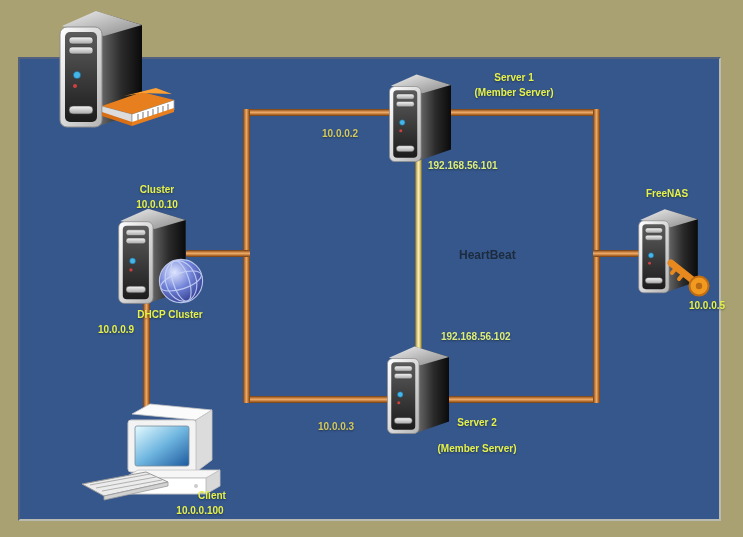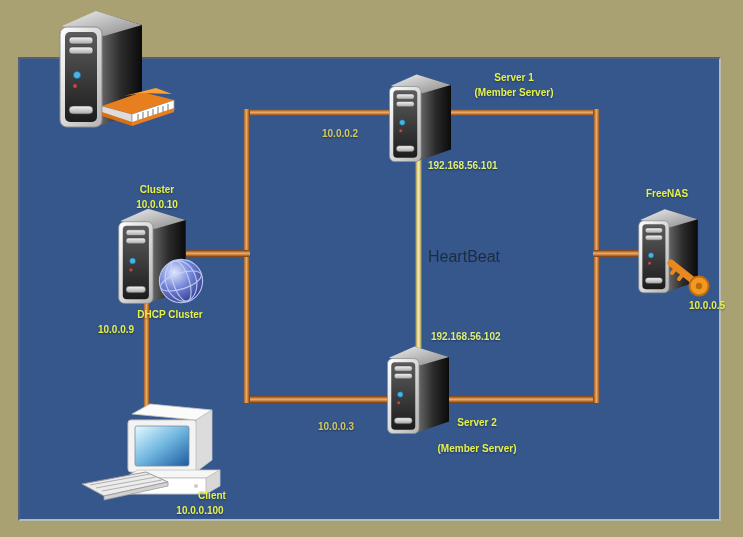--- a/index.html
+++ b/index.html
@@ -31,22 +31,22 @@
     position:absolute; z-index:3; font-weight:bold; font-size:10px;
     line-height:14px; text-align:center; white-space:nowrap;
     text-shadow:0 1px 2px rgba(0,0,0,0.4);
   }
   .center { transform:translateX(-50%); }
   .c-name { color: var(--label-yellow, #e6f24b); }
   .c-gold { color: var(--ip-gold, #d4c95e); }
   .c-pale { color: var(--ip-pale, #dcee7a); }
   .c-red  { color: var(--dc-red, #e03030); }
   .hb-text {
-    position:absolute; z-index:3; font-size:16px; font-weight:normal;
-    color: var(--heartbeat-text, #1c2b3d); white-space:nowrap;
+    position:absolute; z-index:3; font-size:12px; font-weight:bold;
+    color: var(--heartbeat-text, #1c2b3d); white-space:nowrap;margin-left:31px;
   }
   .wrap2 { white-space:normal; width:86px; }
 </style>
 </head>
 <body>
 
 <div class="stage">
 
   <svg width="0" height="0" style="position:absolute" aria-hidden="true">
     <defs>
@@ -216,21 +216,21 @@
   <div class="lbl c-name center" style="left:123px; top:308px;margin-left:47px;">DHCP Cluster</div>
   <div class="lbl c-name center" style="left:100px; top:323px;margin-left:16px;">10.0.0.9</div>
 
   <div class="lbl c-name center" style="left:514px; top:71px;">Server 1</div>
   <div class="lbl c-name center" style="left:514px; top:86px;">(Member Server)</div>
   <div class="lbl c-gold" style="left:322px; top:127px;">10.0.0.2</div>
   <div class="lbl c-pale" style="left:428px; top:159px;">192.168.56.101</div>
 
   <div class="hb-text" style="left:428px; top:248px;">HeartBeat</div>
 
-  <div class="lbl c-pale" style="left:431px; top:330px;">192.168.56.102</div>
+  <div class="lbl c-pale" style="left:441px; top:330px;">192.168.56.102</div>
   <div class="lbl c-gold" style="left:318px; top:420px;">10.0.0.3</div>
   <div class="lbl c-name center" style="left:477px; top:416px;">Server 2</div>
   <div class="lbl c-name center" style="left:477px; top:442px;">(Member Server)</div>
 
   <div class="lbl c-name center" style="left:667px; top:187px;">FreeNAS</div>
   <div class="lbl c-name center" style="left:707px; top:299px;">10.0.0.5</div>
 
   <div class="lbl c-name center" style="left:212px; top:489px;">Client</div>
   <div class="lbl c-name center" style="left:200px; top:504px;">10.0.0.100</div>
 

